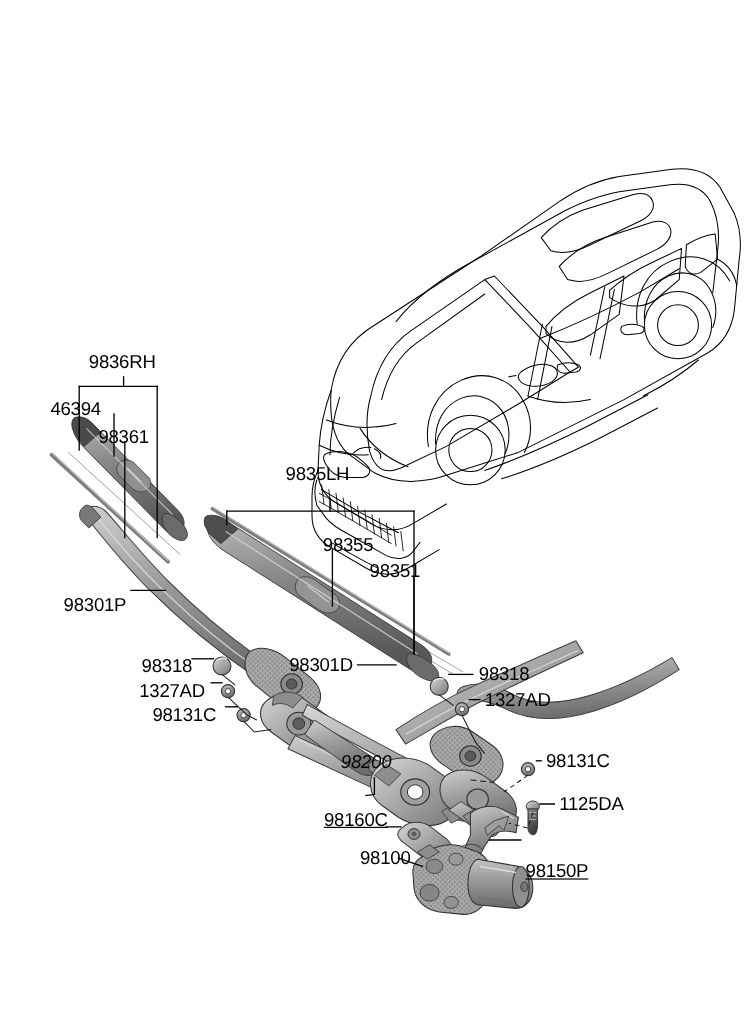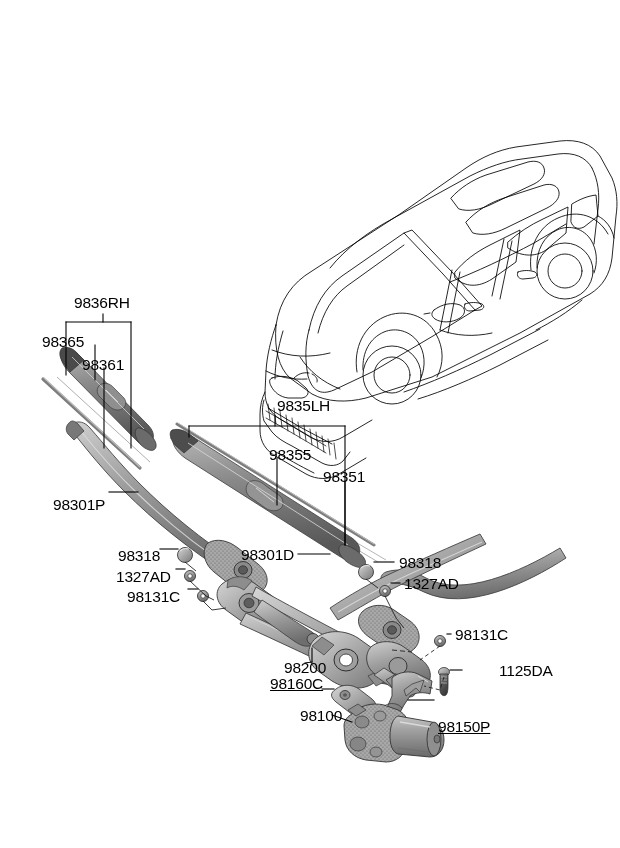--- a/index.html
+++ b/index.html
@@ -430,32 +430,32 @@
       <path d="M185 562 L196 571"></path>
       <path d="M366 579 L378 588"></path>
       <path d="M385 596 L396 618 L404 628"></path>
       <path d="M440 646 L420 660" stroke-dasharray="4 3"></path>
       <path d="M444 677 L440 690 L424 686" stroke-dasharray="4 3"></path>
       <path d="M392 650 L412 652" stroke-dasharray="5 3"></path>
     </g>
   </svg>
 
   <div class="label" style="left:74px;  top:295px;">9836RH</div>
-  <div class="label" style="left:42px;  top:334px;">98365</div>
+  <div class="label" style="left:42px;  top:334px;">46394</div>
   <div class="label" style="left:82px;  top:357px;">98361</div>
-  <div class="label" style="left:238px; top:398px;margin-left:39px;">9835LH</div>
+  <div class="label" style="left:238px; top:388px;">9835LH</div>
   <div class="label" style="left:269px; top:447px;">98355</div>
-  <div class="label" style="left:323px; top:469px;">98351</div>
+  <div class="label" style="left:308px; top:469px;">98351</div>
   <div class="label" style="left:53px;  top:497px;text-align:center;">98301P</div>
   <div class="label" style="left:118px; top:548px;">98318</div>
   <div class="label" style="left:241px; top:547px;text-align:center;">98301D</div>
   <div class="label" style="left:116px; top:569px;">1327AD</div>
   <div class="label" style="left:399px; top:555px;">98318</div>
   <div class="label" style="left:127px; top:589px;">98131C</div>
   <div class="label" style="left:404px; top:576px;">1327AD</div>
   <div class="label" style="left:455px; top:627px;">98131C</div>
-  <div class="label" style="left:284px; top:660px;">98200</div>
-  <div class="label" style="left:466px; top:663px;margin-left:33px;">1125DA</div>
+  <div class="label" style="left:284px; top:628px;font-style:italic;">98200</div>
+  <div class="label" style="left:466px; top:663px;">1125DA</div>
   <div class="label" style="left:270px; top:676px;text-decoration:underline;">98160C</div>
   <div class="label" style="left:438px; top:719px;text-decoration:underline;">98150P</div>
   <div class="label" style="left:288px; top:708px;margin-left:12px;">98100</div>
 
 </div>
 
 </body></html>

